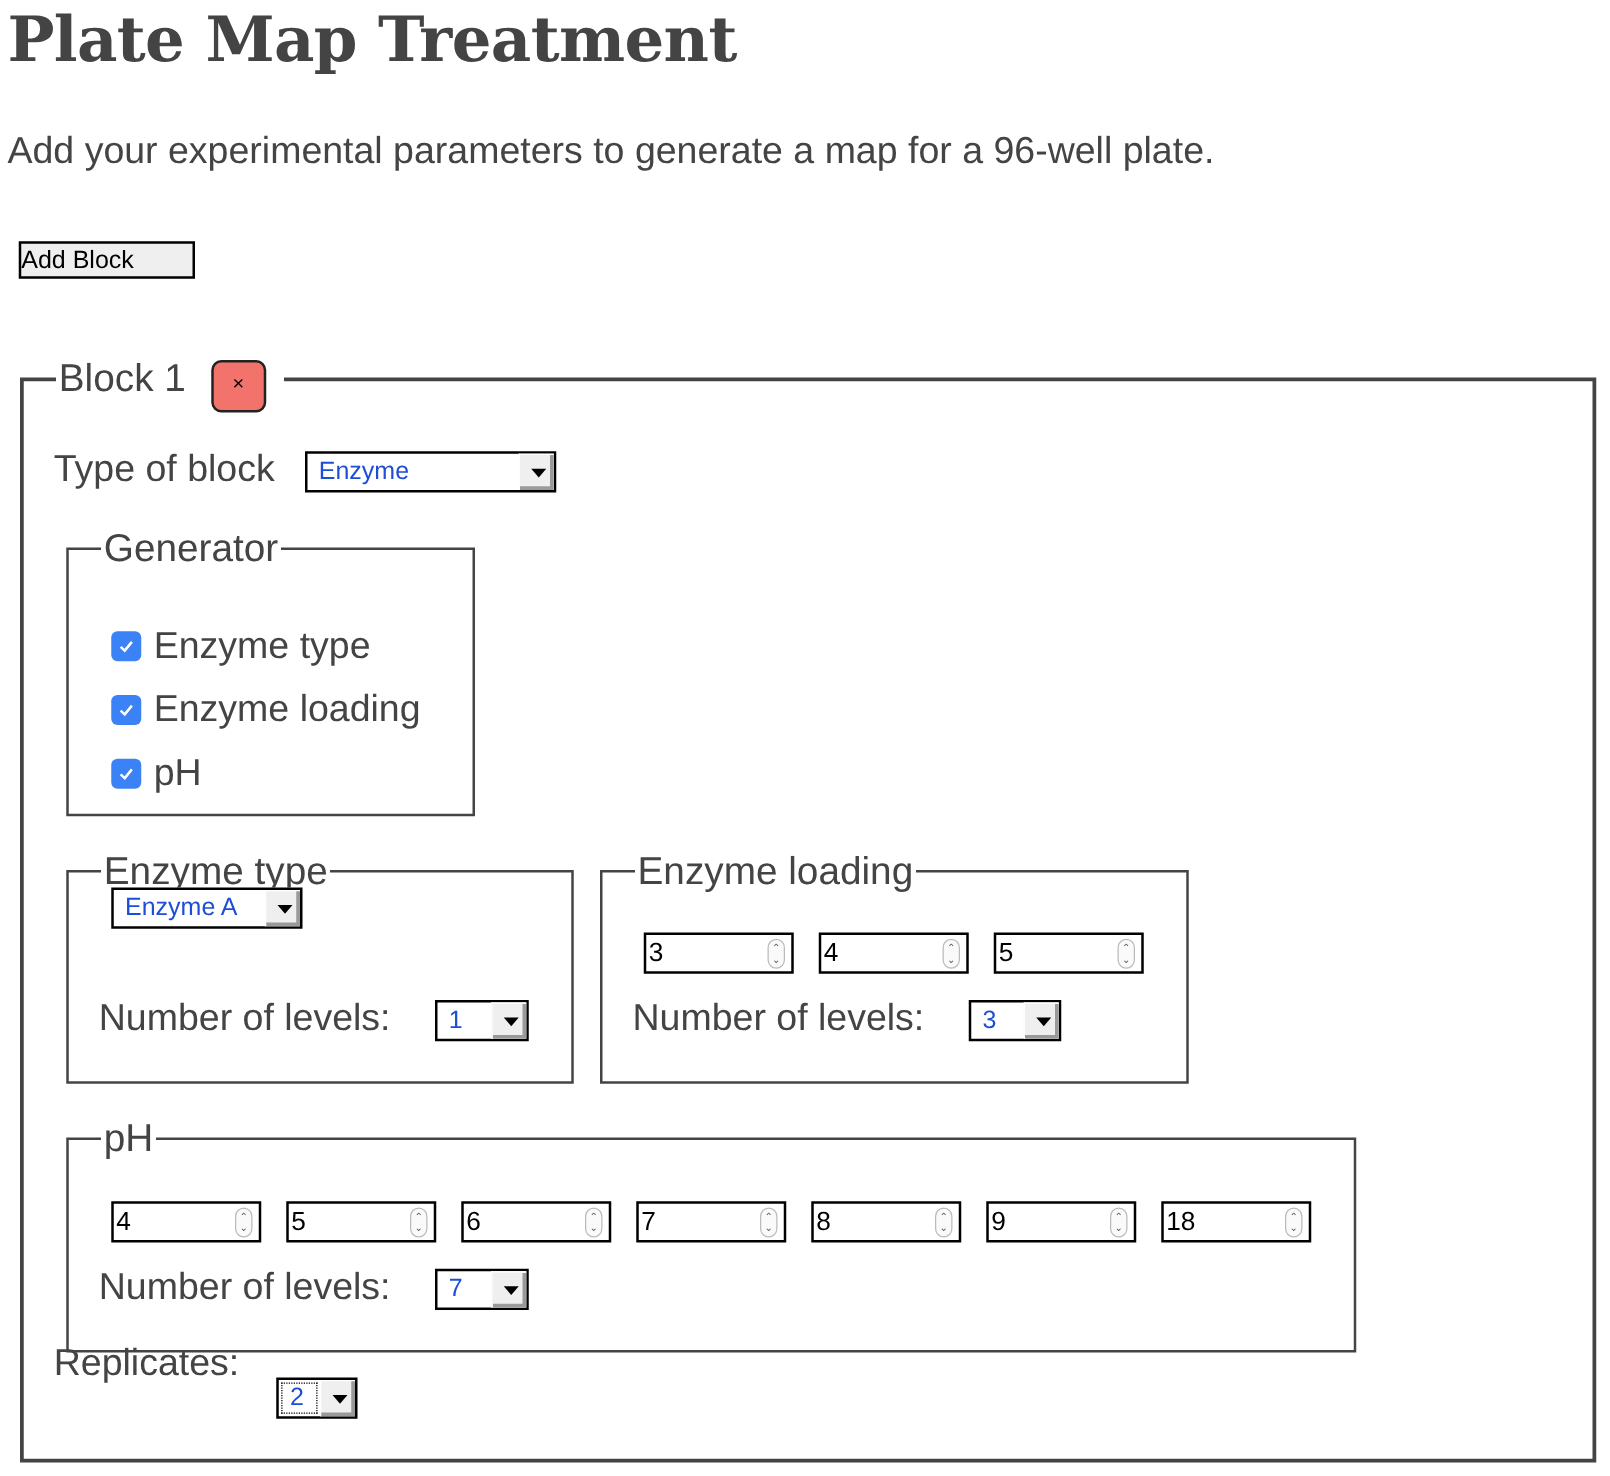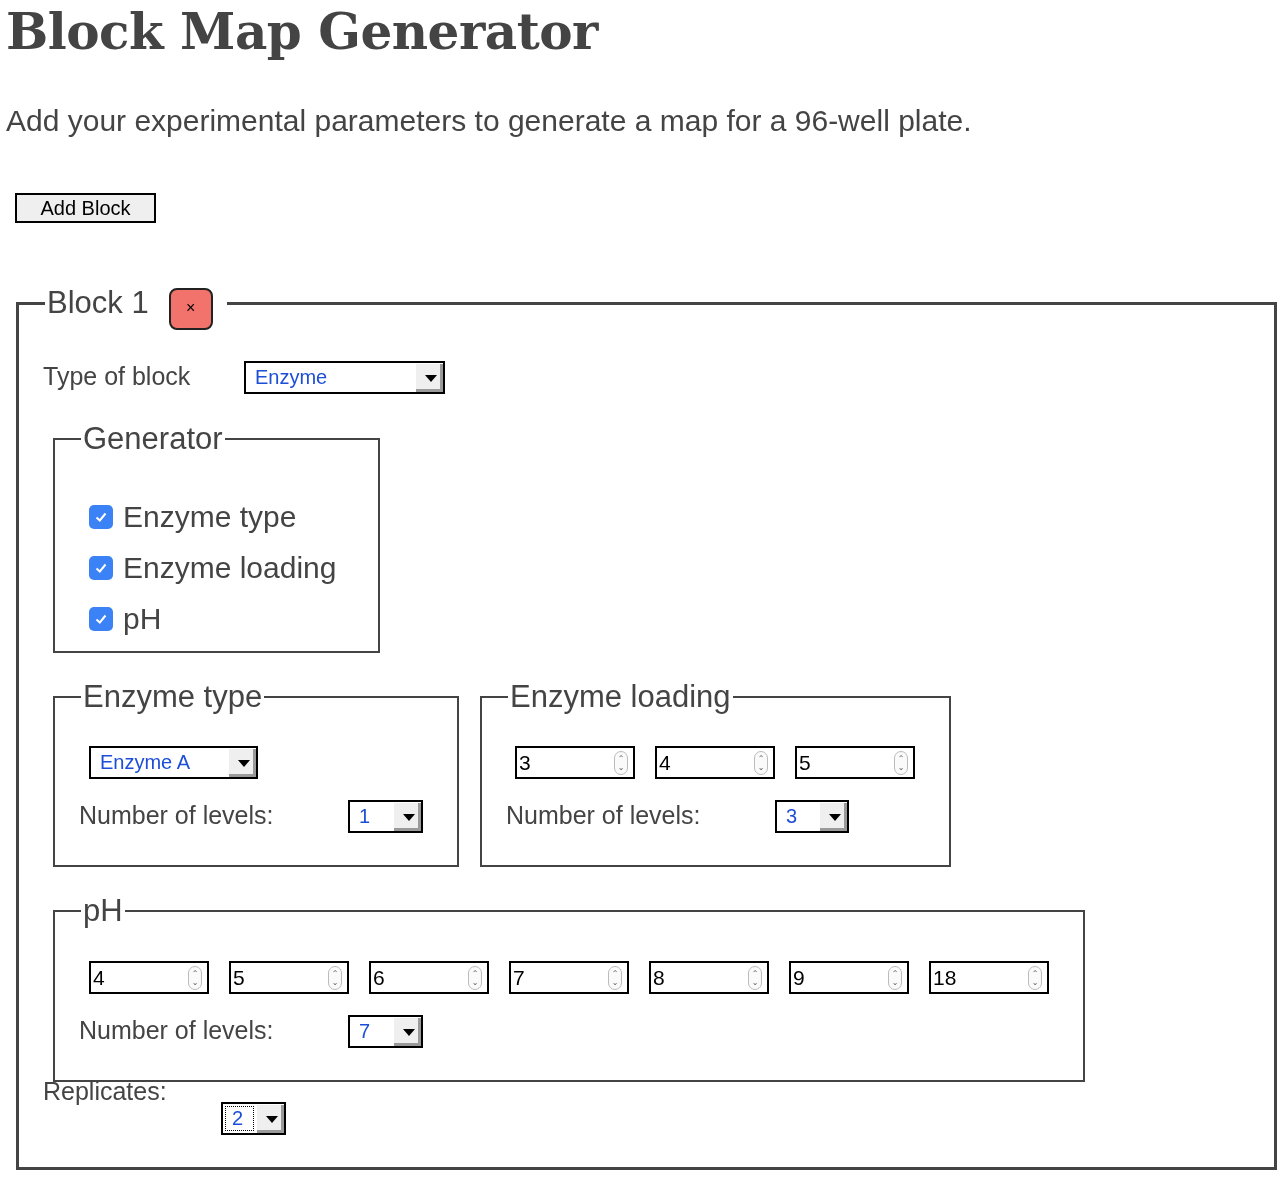--- a/index.html
+++ b/index.html
@@ -14,38 +14,38 @@
       font-size: 50px; line-height: 60px; color: #444444; letter-spacing: -0.5px;
     }
     .subtitle {
       position: absolute; left: 6px; top: 102px; margin: 0;
       font-size: 30px; line-height: 38px; color: #444444;
     }
     .btn-add {
       position: absolute; left: 15px; top: 193px; width: 141px; height: 30px;
       border: 2px solid #000; background: #efefef; color: #000;
       font-family: "Liberation Sans", sans-serif; font-size: 20px;
-      padding: 0; line-height: 26px; text-align: center; cursor: pointer;
+      padding: 0; line-height: 26px; text-align: left; cursor: pointer;
     }
     fieldset.fs {
       position: absolute; margin: 0; padding: 0; border-style: solid; border-color: #444444;
     }
     fieldset.fs > legend {
       padding: 0 2px; margin-left: 26px; color: #444444;
       font-family: "Liberation Sans", sans-serif;
     }
     .outer { left: 16px; top: 282px; width: 1261px; height: 888px; border-width: 3px; }
     .outer > legend { font-size: 31px; line-height: 34px; padding: 0 4px 0 2px; display: flex; align-items: center; justify-content: center; }
     .close-btn {
       display: inline-block; width: 44px; height: 42px; margin-left: 20px; margin-right: 12px;
       background: #f2736b; border: 2px solid #222; border-radius: 8px;
       color: #000; font-size: 16px; line-height: 36px; text-align: center; cursor: pointer;
       position: relative; top: 6px;
     }
-    .label-text { position: absolute; font-size: 25px; line-height: 34px; color: #444444; }
+    .label-text { position: absolute; font-size: 30px; line-height: 34px; color: #444444; }
     .select {
       position: absolute; display: flex; align-items: stretch; height: 33px;
       border: 2px solid #000; background: #fff; cursor: pointer;
     }
     .select .val {
       flex: 1; font-size: 20px; line-height: 29px; color: #1d4ed8; padding-left: 9px;
       font-family: "Liberation Sans", sans-serif; white-space: nowrap; overflow: hidden;
     }
     .select .arrow {
       width: 28px; background: #efefef; position: relative;
@@ -74,21 +74,21 @@
     .num .nv { flex: 1; font-size: 21px; color: #000; padding-left: 2px; font-family: "Liberation Sans", sans-serif; }
     .num .spin {
       width: 14px; height: 24px; border: 1px solid #bbb; border-radius: 7px; margin-right: 5px;
       display: flex; flex-direction: column; align-items: center; justify-content: center;
       font-size: 8px; line-height: 9px; color: #555; background: #fafafa; cursor: pointer;
     }
   </style>
 </head>
 <body>
 
-<h1 class="title">Block Map Generator</h1>
+<h1 class="title">Plate Map Treatment</h1>
 <p class="subtitle">Add your experimental parameters to generate a map for a 96-well plate.</p>
 <button class="btn-add">Add Block</button>
 
 <fieldset class="fs outer">
   <legend>
     <span>Block 1</span>
     <span class="close-btn"><span>×</span></span>
   </legend>
 </fieldset>
 
@@ -122,21 +122,21 @@
           <path d="M2.5 7.5 L5.8 10.5 L11.5 3.5" fill="none" stroke="#fff" stroke-width="2"></path>
         </svg>
       </span>
     <span class="cb-label">pH</span>
   </div>
 </fieldset>
 
 <fieldset class="fs inner" style="left:53px; top:680px; width:406px; height:187px;">
   <legend>Enzyme type</legend>
 </fieldset>
-<div class="select" style="left:89px; top:746px; width:169px;">
+<div class="select" style="left:89px; top:710px; width:153px;">
   <span class="val">Enzyme A</span>
   <span class="arrow"></span>
 </div>
 <span class="label-text" style="left:79px; top:798px;">Number of levels:</span>
 <div class="select" style="left:348px; top:800px; width:75px;">
   <span class="val">1</span>
   <span class="arrow"></span>
 </div>
 
 <fieldset class="fs inner" style="left:480px; top:680px; width:471px; height:187px;">

